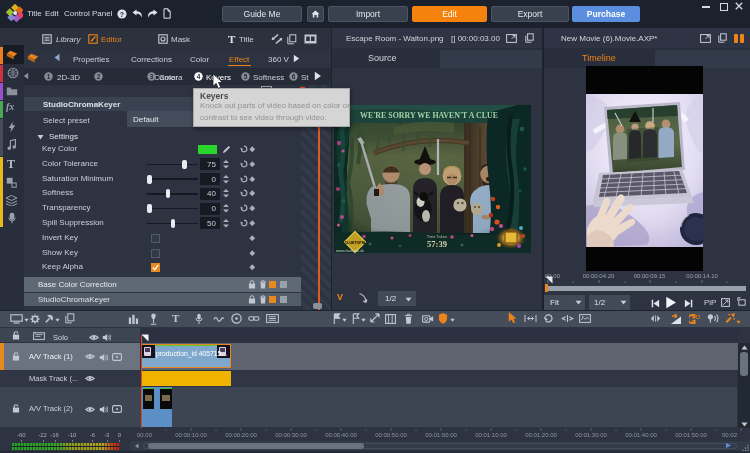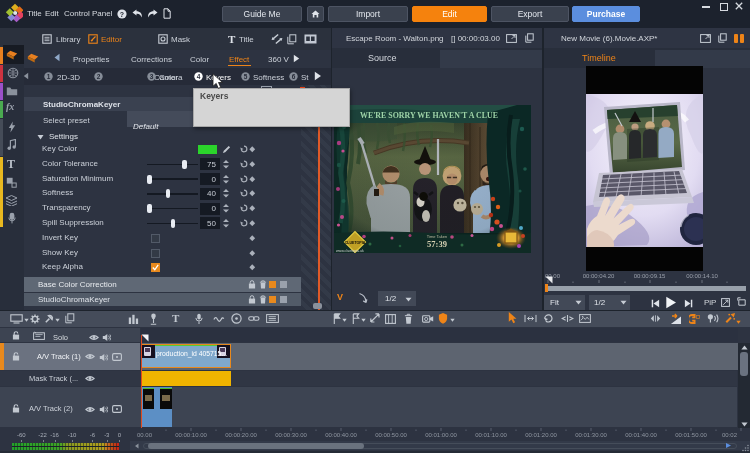--- a/index.html
+++ b/index.html
@@ -49,21 +49,21 @@
 <div class="a" style="left:702px;top:6px;width:8px;height:1.5px;background:#d6dae0;"></div>
 <div class="a" style="left:720px;top:3px;width:6px;height:6px;border:1.2px solid #d6dae0;"></div>
 <svg class="a" style="left:735px;top:2px;" width="8" height="8" viewBox="0 0 8 8">
       <path d="M0.8 0.8 L7.2 7.2 M7.2 0.8 L0.8 7.2" stroke="#d6dae0" stroke-width="1.3"></path>
     </svg>
 <div class="a" style="left:0px;top:28px;width:332px;height:22px;background:#2b313d;"></div>
 <svg class="a" style="left:42px;top:34px;" width="10" height="10" viewBox="0 0 10 10">
       <rect x="0.8" y="0.8" width="8.4" height="8.4" fill="none" stroke="#c6ccd4" stroke-width="1.1"></rect>
       <path d="M2.5 3.3 h5 M2.5 5 h5 M2.5 6.7 h5" stroke="#c6ccd4" stroke-width="0.9"></path>
     </svg>
-<div class="a tx" style="left:56px;top:35px;">Library</div>
+<div class="a tx" style="left:56px;top:35px;font-style:italic;">Library</div>
 <svg class="a" style="left:88px;top:34px;" width="10" height="10" viewBox="0 0 10 10">
       <rect x="0.8" y="0.8" width="8.4" height="8.4" fill="none" stroke="#ee8418" stroke-width="1.1"></rect>
       <path d="M3 7 L7.5 2.5 M3 7 l1.8 -.5" stroke="#ee8418" stroke-width="1.2"></path>
     </svg>
 <div class="a tx" style="left:101px;top:35px;color:#ee8418;">Editor</div>
 <svg class="a" style="left:158px;top:34px;" width="10" height="10" viewBox="0 0 10 10">
       <rect x="0.8" y="0.8" width="8.4" height="8.4" fill="none" stroke="#c6ccd4" stroke-width="1.1"></rect>
       <circle cx="5" cy="5" r="2" fill="none" stroke="#c6ccd4" stroke-width="1.1"></circle>
     </svg>
 <div class="a tx" style="left:171px;top:35px;">Mask</div>
@@ -185,21 +185,21 @@
 <div class="a" style="left:313px;top:303px;width:9px;height:6px;background:#8a919c;border-radius:2px;"></div>
 <div class="a" style="left:300px;top:87px;width:4.5px;height:9px;background:#ee4418;"></div>
 <div class="a" style="left:261px;top:86px;width:9px;height:8px;border:1px solid #9aa1ac;"></div>
 <svg class="a" style="left:313px;top:87px;" width="7" height="7" viewBox="0 0 7 7">
       <path d="M1 1.5 L6 1.5 L3.5 6 Z" fill="#9aa1ac"></path>
     </svg>
 <div class="a" style="left:24px;top:97px;width:277px;height:14px;background:#3a4150;"></div>
 <div class="a tx" style="left:43px;top:100px;color:#dde1e8;font-weight:bold;">StudioChromaKeyer</div>
 <div class="a tx" style="left:43px;top:116px;">Select preset</div>
 <div class="a" style="left:127px;top:111px;width:170px;height:16px;background:#444b5a;"></div>
-<div class="a tx" style="left:133px;top:122px;color:#e6e9ee;font-style:italic;">Default</div>
+<div class="a tx" style="left:133px;top:115px;color:#e6e9ee;">Default</div>
 <svg class="a" style="left:37px;top:134px;" width="7" height="6" viewBox="0 0 7 6">
       <path d="M0.5 1 L6.5 1 L3.5 5.5 Z" fill="#c6ccd4"></path>
     </svg>
 <div class="a tx" style="left:49px;top:132px;color:#dfe3e9;">Settings</div>
 <div class="a tx" style="left:42px;top:144.0px;">Key Color</div>
 <div class="a" style="left:198px;top:144.5px;width:19px;height:9.5px;background:#2bd42b;"></div>
 <svg class="a" style="left:222px;top:144.5px;" width="9" height="9" viewBox="0 0 9 9">
       <path d="M0.9 8.1 L1.8 5.8 L6.7 0.9 L8.1 2.3 L3.2 7.2 Z" fill="#c2c8d0"></path>
     </svg>
 <svg class="a" style="left:240px;top:145.0px;" width="8" height="8" viewBox="0 0 9 9">
@@ -757,21 +757,21 @@
       <circle cx="5" cy="3.5" r="1.4" fill="#c2c8d0"></circle>
     </svg>
 <svg class="a" style="left:102px;top:333px;" width="9" height="9" viewBox="0 0 9 9">
       <path d="M0.8 3.1 h1.8 L5.3 0.9 v7.2 L2.6 5.9 H0.8 Z" fill="#c2c8d0"></path>
       <path d="M6.6 2.7 a2.7 2.7 0 0 1 0 3.6 M7.9 1.6 a4.5 4.5 0 0 1 0 5.8" stroke="#c2c8d0" stroke-width="0.9" fill="none"></path>
     </svg>
 <svg class="a" style="left:12px;top:352px;" width="8" height="9" viewBox="0 0 8 9">
       <rect x="0.9" y="3.6" width="6.2" height="4.9" fill="#c2c8d0"></rect>
       <path d="M2.2 3.9 V2.5 a1.8 1.8 0 0 1 3.6 0" fill="none" stroke="#c2c8d0" stroke-width="1.1"></path>
     </svg>
-<div class="a" style="left:29px;top:351.5px;white-space:nowrap;color:#f0f2f5;font-size:7.5px;margin-left:8px;">A/V Track (1)</div>
+<div class="a" style="left:29px;top:351.5px;white-space:nowrap;color:#f0f2f5;font-size:7.5px;">A/V Track (1)</div>
 <svg class="a" style="left:85px;top:353px;" width="10" height="7" viewBox="0 0 10 7">
       <path d="M0.9 3.5 Q5 -0.4 9.1 3.5 Q5 7.4 0.9 3.5 Z" fill="none" stroke="#c2c8d0" stroke-width="1.1"></path>
       <circle cx="5" cy="3.5" r="1.4" fill="#c2c8d0"></circle>
     </svg>
 <svg class="a" style="left:99px;top:352.5px;" width="9" height="9" viewBox="0 0 9 9">
       <path d="M0.8 3.1 h1.8 L5.3 0.9 v7.2 L2.6 5.9 H0.8 Z" fill="#c2c8d0"></path>
       <path d="M6.6 2.7 a2.7 2.7 0 0 1 0 3.6 M7.9 1.6 a4.5 4.5 0 0 1 0 5.8" stroke="#c2c8d0" stroke-width="0.9" fill="none"></path>
     </svg>
 <svg class="a" style="left:112px;top:352.5px;" width="10" height="8" viewBox="0 0 10 8">
       <rect x="0.6" y="0.6" width="8.8" height="6.8" rx="1.3" fill="none" stroke="#c2c8d0" stroke-width="1.1"></rect>
@@ -897,15 +897,16 @@
 <svg class="a" style="left:741px;top:444px;" width="9" height="8" viewBox="0 0 9 8">
       <circle cx="7" cy="1.5" r="0.8" fill="#8a919c"></circle>
       <circle cx="4.5" cy="4" r="0.8" fill="#8a919c"></circle>
       <circle cx="7" cy="4" r="0.8" fill="#8a919c"></circle>
       <circle cx="2" cy="6.5" r="0.8" fill="#8a919c"></circle>
       <circle cx="4.5" cy="6.5" r="0.8" fill="#8a919c"></circle>
       <circle cx="7" cy="6.5" r="0.8" fill="#8a919c"></circle>
     </svg>
 <div class="a" style="left:193px;top:88px;width:155px;height:37px;background:#d5d5d5;border:1px solid #a8a8a8;box-shadow:1px 2px 4px rgba(0,0,0,.4);"></div>
 <div class="a tx" style="left:200px;top:90.5px;color:#4a4a4a;font-size:8.5px;font-weight:bold;">Keyers</div>
+<div class="a" style="left:200px;top:100px;color:#929292;font-size:8px;line-height:11.5px;white-space:nowrap;">Knock out parts of video based on color or<br>contrast to see video through video.</div>
 <svg class="a" style="left:212px;top:73px;" width="12" height="17" viewBox="0 0 12 17">
       <path d="M1 0.8 L1 13.2 L4.2 10.4 L6.3 15.4 L8.7 14.3 L6.5 9.5 L10.5 9.5 Z" fill="#fff" stroke="#1a1a1a" stroke-width="0.8"></path>
     </svg>
 </div>
 </body></html>

